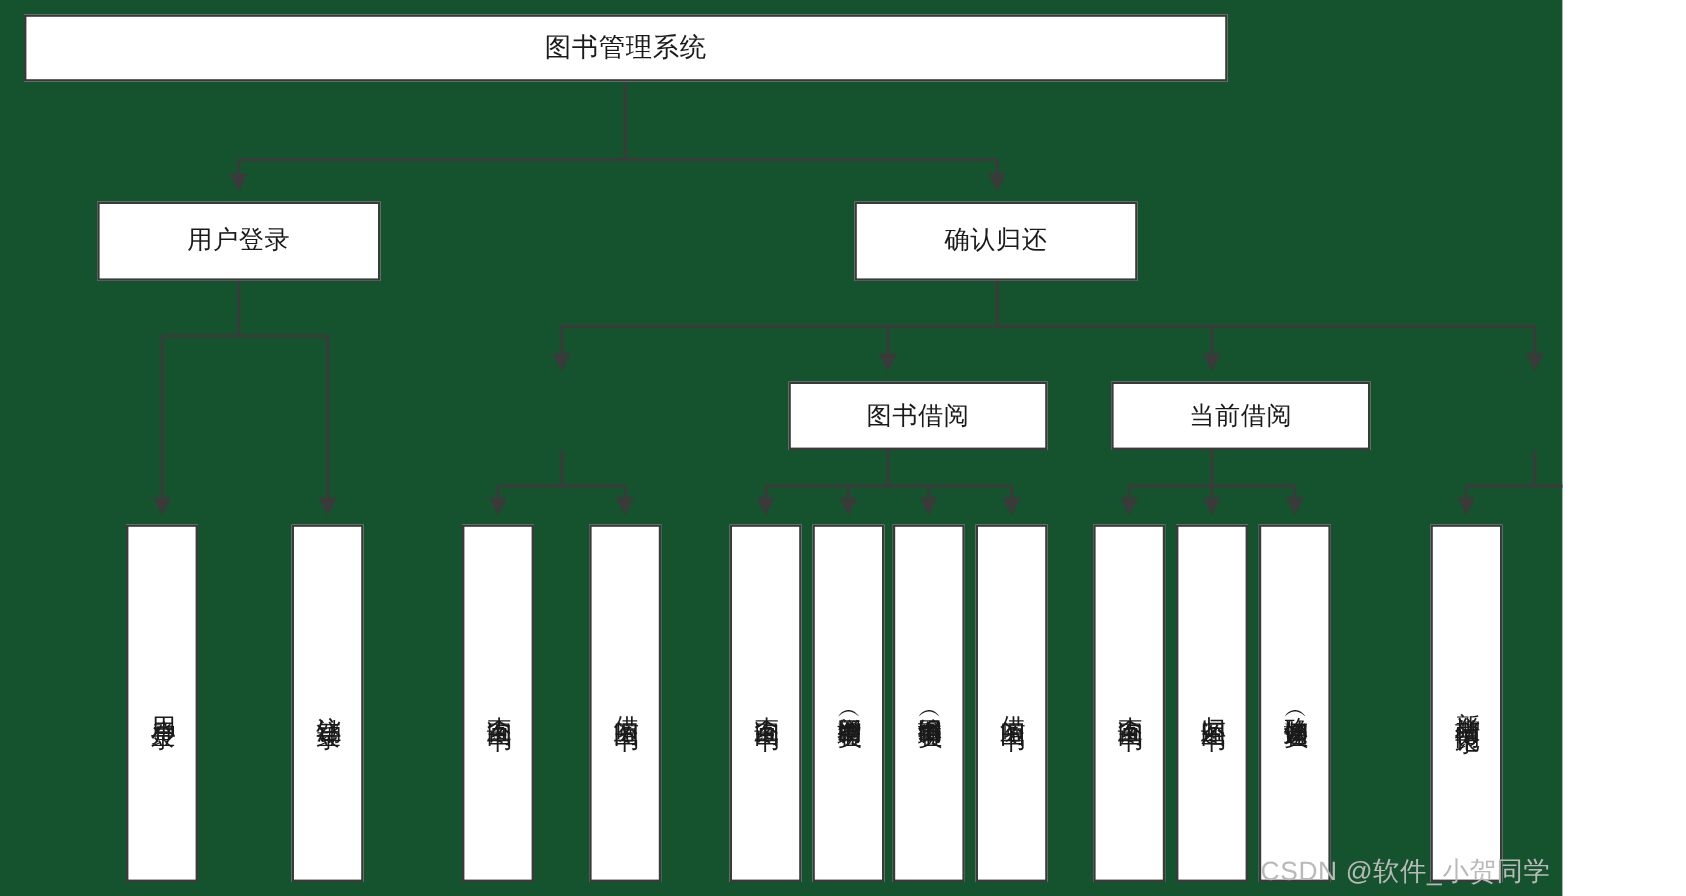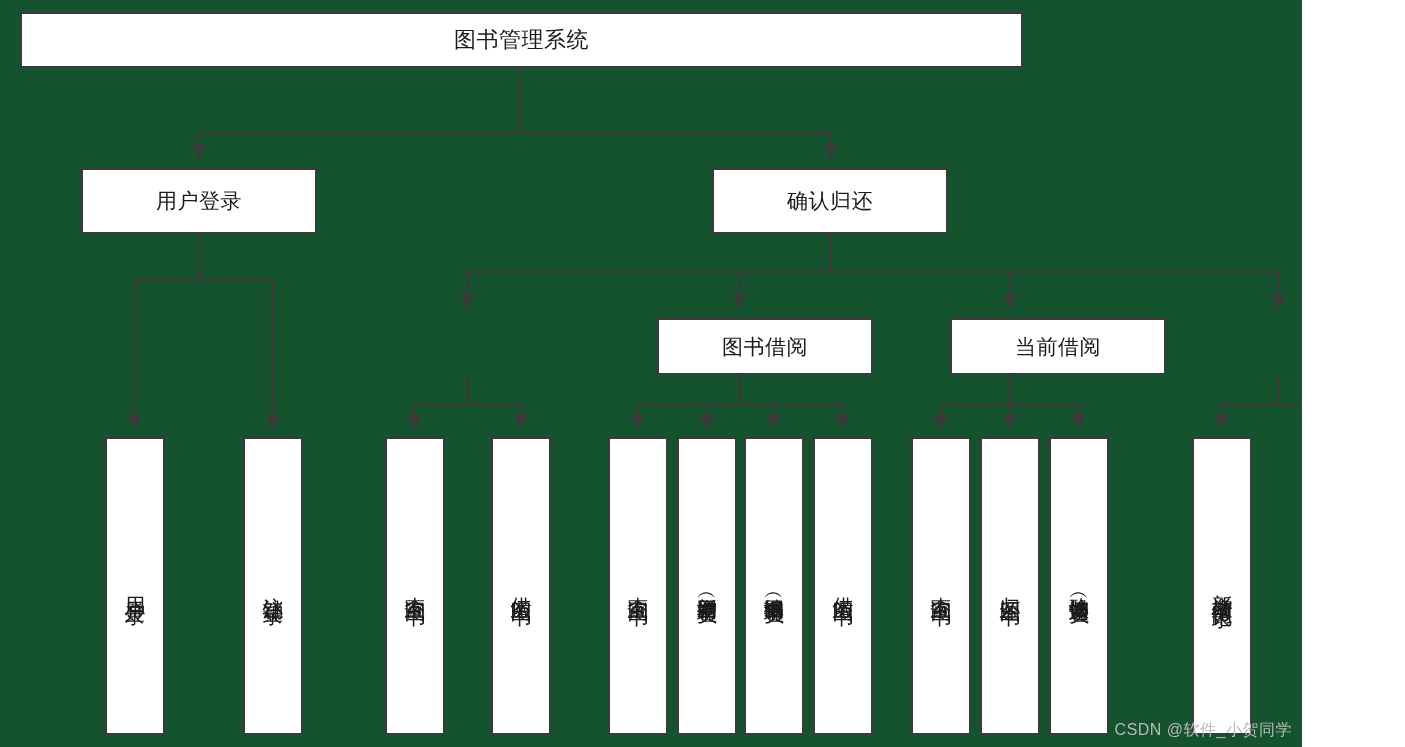--- a/index.html
+++ b/index.html
@@ -58,21 +58,21 @@
     display: block;
   }
   .node.v.tight {
     letter-spacing: 1px;
     font-size: 20px;
   }
   #watermark {
     position: absolute;
     right: 10px;
     bottom: 6px;
-    font-size: 16px;
+    font-size: 22px;
     color: #b9b9b9;
     letter-spacing: 0.5px;
     white-space: nowrap;
     user-select: none;
   }
 </style>
 </head>
 <body>
 
 <div id="canvas">
@@ -135,21 +135,21 @@
   <div class="node h" style="left:81px; top:168px; width:236px; height:66px;">
     <span>用户登录</span>
   </div>
   <div class="node h" style="left:712px; top:168px; width:236px; height:66px;">
     <span>确认归还</span>
   </div>
 
   <div class="node h" style="left:632px; top:318px; width:216px; height:57px;margin-left:25px;">
     <span>图书借阅</span>
   </div>
-  <div class="node h" style="left:950px; top:318px; width:216px; height:57px;">
+  <div class="node h" style="left:926px; top:318px; width:216px; height:57px;">
     <span>当前借阅</span>
   </div>
 
   <div class="node v" style="left:105px; top:437px; width:60px; height:298px;">
     <span class="vtxt">用户登录</span>
   </div>
   <div class="node v" style="left:243px; top:437px; width:60px; height:298px;">
     <span class="vtxt">注销登录</span>
   </div>
 

